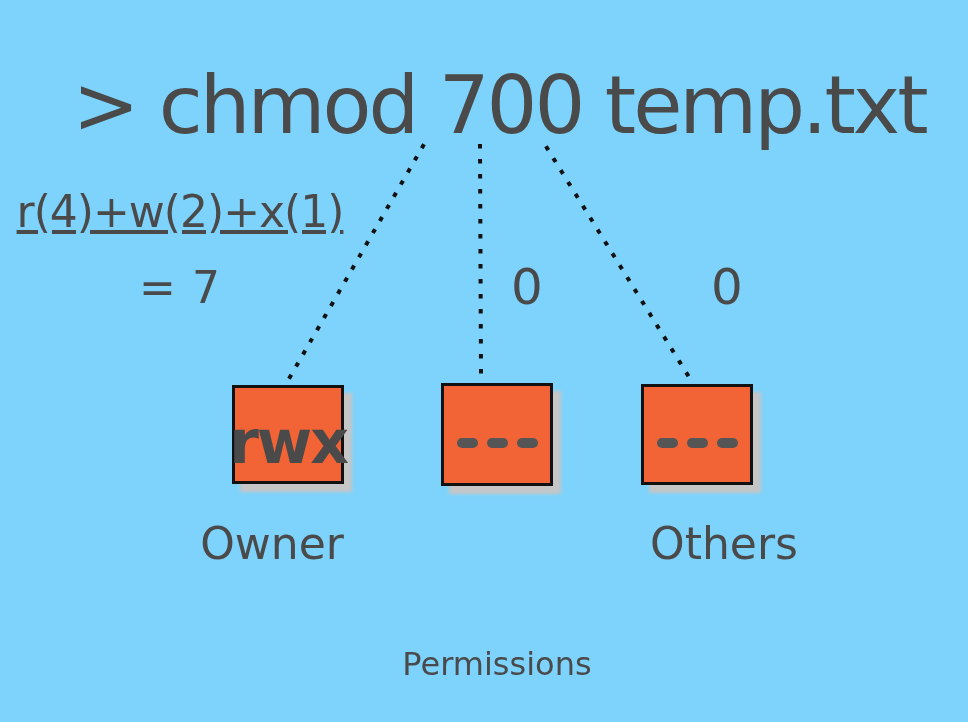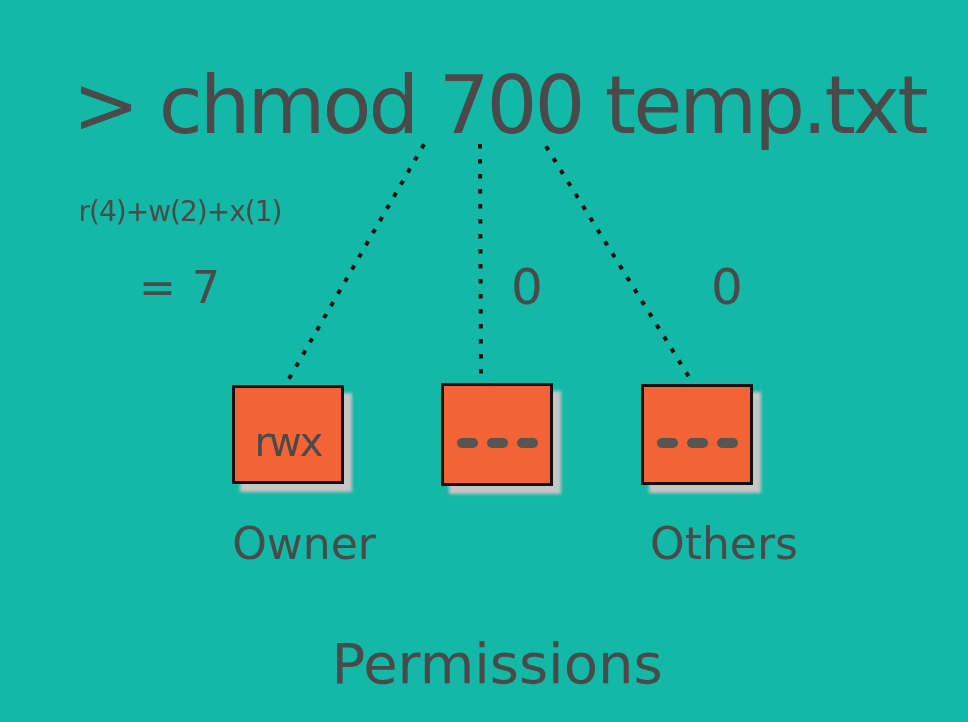--- a/index.html
+++ b/index.html
@@ -1,40 +1,40 @@
 <!DOCTYPE html>
 <html style="--box-fill: #F26335; --box-border: #111111; --text: #4A4A4A; --dash: #555555; --shadow: #C6C6C6; --dotted-line: #111111;"><head>
 <meta charset="utf-8">
 <style>
   html,body{margin:0;padding:0;background:#ffffff;}
   .canvas{
     position:relative;
     width:968px;height:722px;
-    background:#14b8a6;
+    background:#7dd3fc;
     overflow:hidden;
     font-family:"DejaVu Sans", sans-serif;
     color:var(--text,#4a4a4a);
   }
   .title{
     position:absolute;
     top:58px;left:15px;width:968px;
     text-align:center;
     font-size:80px;
     line-height:96px;
     letter-spacing:-3px;
     white-space:nowrap;
     color:var(--text,#4a4a4a);
   }
   .formula{
     position:absolute;
     left:8px;top:186px;width:344px;
     text-align:center;
     color:var(--text,#4a4a4a);
   }
-  .formula-line1{font-size:28px;line-height:52px;letter-spacing:-1px;white-space:nowrap;}
+  .formula-line1{font-size:44px;line-height:52px;letter-spacing:-1px;white-space:nowrap;text-decoration:underline;}
   .formula-line2{font-size:44px;line-height:48px;margin-top:26px;letter-spacing:1px;}
   .connectors{position:absolute;left:0;top:0;pointer-events:none;}
   .zero{
     position:absolute;
     top:262px;
     transform:translateX(-50%);
     font-size:50px;line-height:50px;
     color:var(--text,#4a4a4a);
   }
   .zero-group{left:527px;}
@@ -44,50 +44,51 @@
     box-sizing:border-box;
     background:var(--box-fill,#F26335);
     border:3px solid var(--box-border,#111111);
     box-shadow:8px 8px 3px var(--shadow,#C6C6C6);
     display:flex;align-items:center;justify-content:center;
   }
   .box-owner{left:232px;top:385px;width:112px;height:99px;}
   .box-group{left:441px;top:383px;width:112px;height:103px;}
   .box-others{left:641px;top:384px;width:112px;height:101px;}
   .pvalue{
-    font-size:40px;
+    font-size:60px;
     letter-spacing:-2px;
     margin-top:14px;
     color:var(--text,#4a4a4a);
+    font-weight:bold;
   }
   .pvalue.dashes{display:flex;align-items:center;margin-top:16px;}
   .pill{
     display:inline-block;
     width:21px;height:10px;
     border-radius:5px;
     background:var(--dash,#555555);
     margin:0 4.5px;
     font-style:normal;
   }
   .blabel{
     position:absolute;
     top:516px;
     transform:translateX(-50%);
     font-size:44px;line-height:56px;
     white-space:nowrap;
     color:var(--text,#4a4a4a);
   }
-  .label-owner{left:304px;}
+  .label-owner{left:272px;}
   .label-group{left:497px;}
   .label-others{left:724px;}
   .caption{
     position:absolute;
     left:497px;top:636px;
     transform:translateX(-50%);
-    font-size:56px;line-height:56px;
+    font-size:32px;line-height:56px;
     white-space:nowrap;
     color:var(--text,#4a4a4a);
   }
 </style>
 </head>
 <body>
 
 <div class="canvas">
 
   <div class="title">&gt; chmod 700 temp.txt</div>

